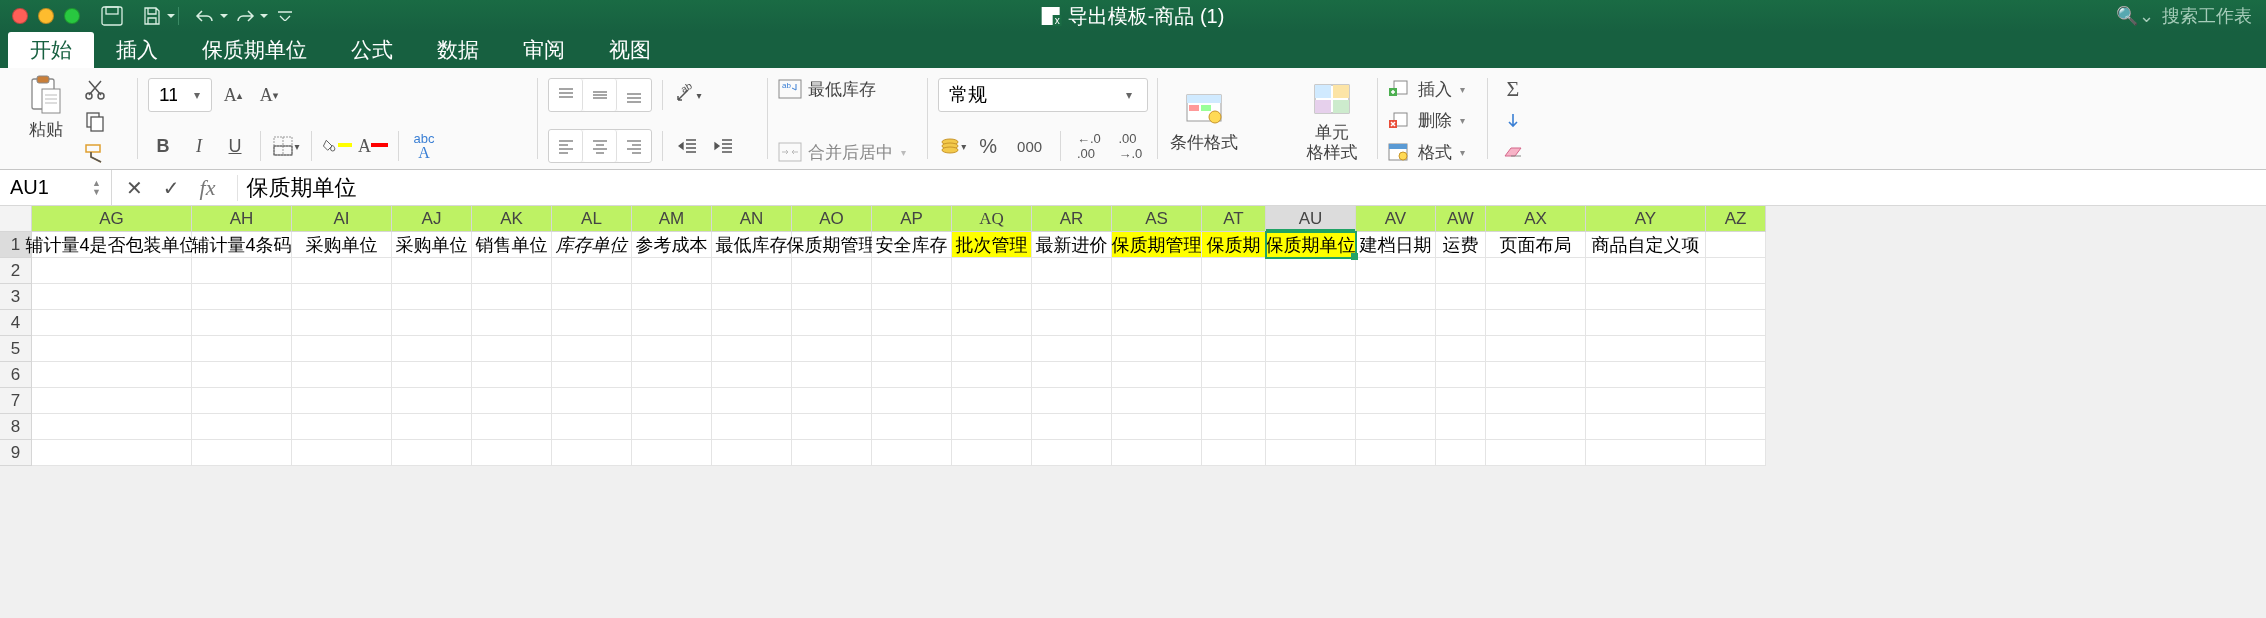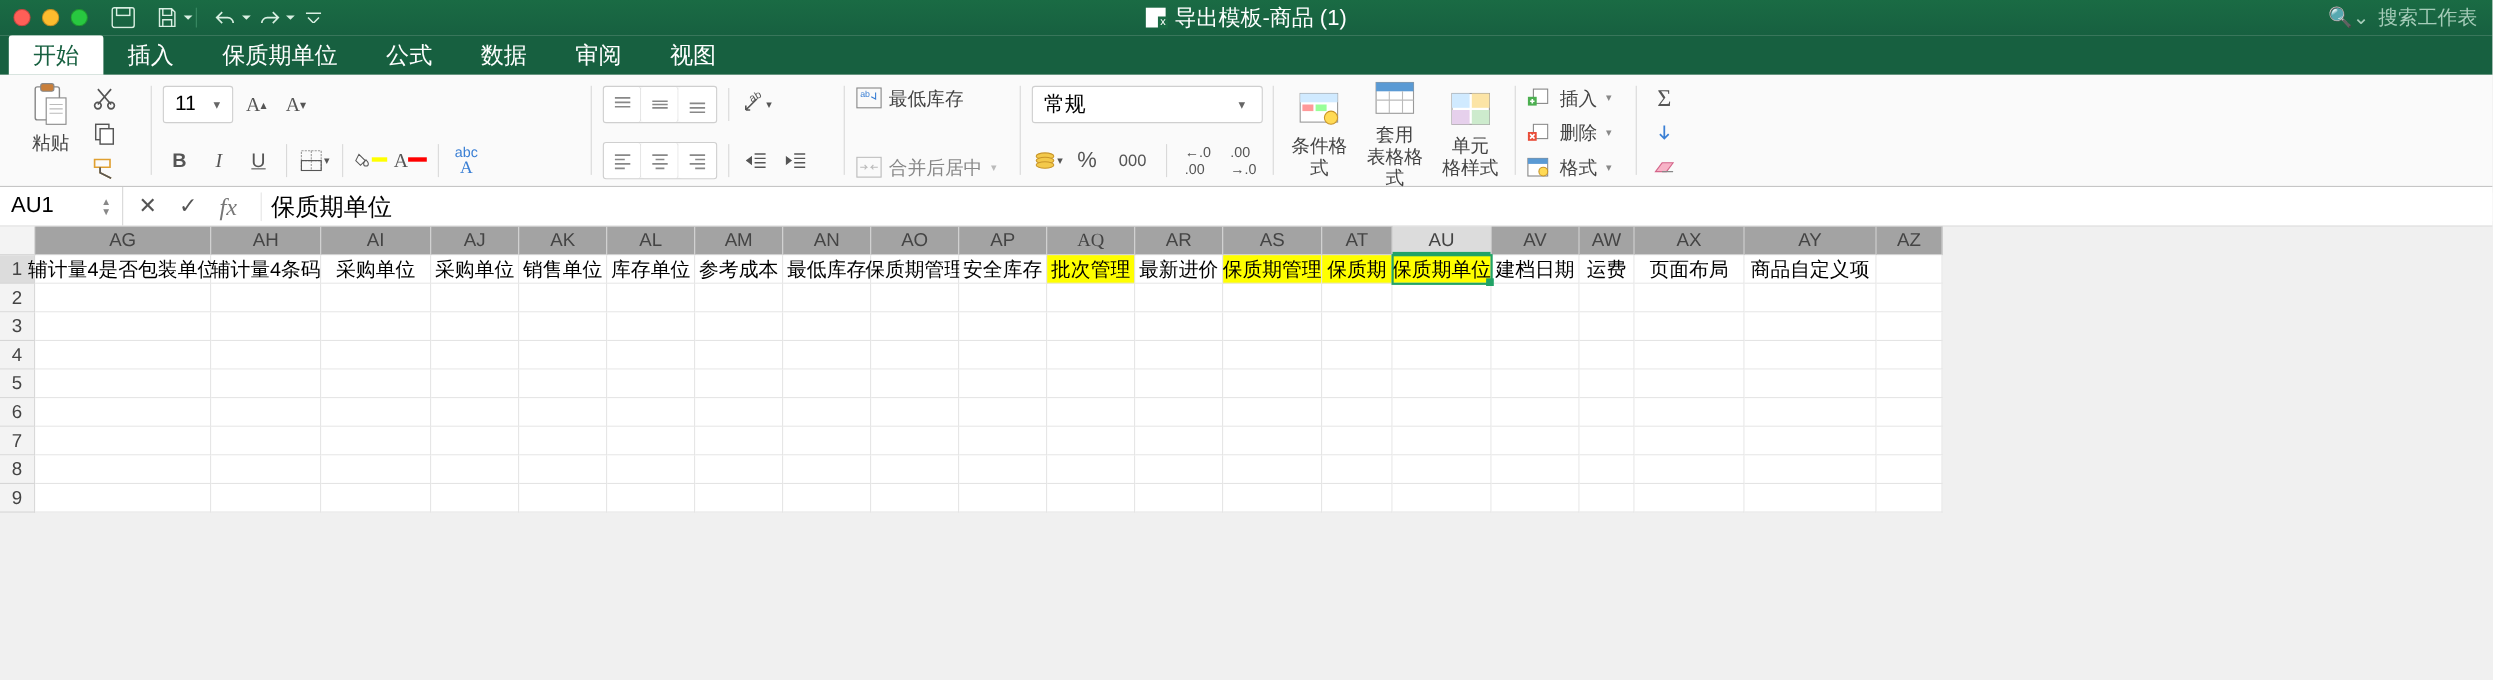--- a/index.html
+++ b/index.html
@@ -55,21 +55,21 @@
 .spin { display: flex; flex-direction: column; font-size: 9px; color: #888; line-height: 9px; }
 .fx-ctrls { display: flex; align-items: center; gap: 20px; padding: 0 14px; color: #bbb; font-size: 20px; }
 .fx-lbl { font-style: italic; font-family: "Times New Roman", serif; color: #777; margin-right: 8px; font-size: 22px; }
 .fx-sep { width: 1px; height: 26px; background: #e2e2e2; }
 .fx-input { flex: 1; border: none; outline: none; font-size: 22px; padding: 0 8px; }
 
 
 .grid-wrap { position: relative; }
 .corner { position: absolute; left: 0; top: 0; width: 32px; height: 26px; background: #f3f3f3; border-right: 1px solid #d6d6d6; border-bottom: 1px solid #d6d6d6; }
 .col-headers { display: flex; margin-left: 32px; height: 26px; }
-.ch { background: #a3a3a3; border-right: 1px solid #d6d6d6; border-bottom: 1px solid #d6d6d6; font-size: 17px; color: #444; display: flex; align-items: center; justify-content: center; position: relative; }
+.ch { background: #bef264; border-right: 1px solid #d6d6d6; border-bottom: 1px solid #d6d6d6; font-size: 17px; color: #444; display: flex; align-items: center; justify-content: center; position: relative; }
 .ch.sel { background: #dcdcdc; }
 .ch.sel::after { content: ""; position: absolute; left: 0; right: 0; bottom: -1px; height: 3px; background: #21a366; }
 .rows { display: flex; flex-direction: column; }
 .row { display: flex; height: 26px; }
 .row .rh { width: 32px; background: #f3f3f3; border-right: 1px solid #d6d6d6; border-bottom: 1px solid #d6d6d6; display: flex; align-items: center; justify-content: center; font-size: 17px; color: #444; }
 .row .rh.sel { background: #dcdcdc; }
 .row .rh.sel::after { content: ""; position: absolute; }
 .cell { border-right: 1px solid #e4e4e4; border-bottom: 1px solid #e4e4e4; background: #fff; font-size: 18px; display: flex; align-items: center; justify-content: flex-start; padding: 0 4px; white-space: nowrap; overflow: visible; position: relative; }
 .cell.head { justify-content: center; }
 .cell.hl { background: #ffff00; }
@@ -328,29 +328,20 @@
   <div class="group" style="width:220px;flex-direction:row;align-items:center;gap:6px;padding-top:6px">
     <div class="stack-btn">
       <svg width="38" height="36" viewBox="0 0 38 36">
           <rect x="2" y="2" width="34" height="26" fill="#fff" stroke="#999"></rect>
           <rect x="2" y="2" width="34" height="8" fill="#d0eaff"></rect>
           <rect x="4" y="12" width="10" height="6" fill="#f99"></rect>
           <rect x="16" y="12" width="10" height="6" fill="#9f9"></rect>
           <circle cx="30" cy="24" r="6" fill="#ffda55" stroke="#c9962a"></circle>
         </svg>
       <div class="lbl">条件格式</div>
-    </div>
-    <div class="stack-btn">
-      <svg width="38" height="36" viewBox="0 0 38 36">
-          <rect x="2" y="2" width="34" height="28" fill="#fff" stroke="#999"></rect>
-          <rect x="2" y="2" width="34" height="8" fill="#5a9ad4"></rect>
-          <path d="M2 18h34M14 10v20M26 10v20" stroke="#bbb"></path>
-        </svg>
-      <div class="lbl" style="white-space:pre-line">套用
-表格格式</div>
     </div>
     <div class="stack-btn">
       <svg width="38" height="36" viewBox="0 0 38 36">
           <rect x="2" y="2" width="34" height="28" fill="#fff" stroke="#999"></rect>
           <rect x="2" y="2" width="16" height="13" fill="#d0eaff"></rect>
           <rect x="20" y="2" width="16" height="13" fill="#fce4a6"></rect>
           <rect x="2" y="17" width="16" height="13" fill="#e6d0ec"></rect>
           <rect x="20" y="17" width="16" height="13" fill="#cdebcd"></rect>
         </svg>
       <div class="lbl" style="white-space:pre-line">单元
@@ -459,21 +450,21 @@
       <div class="ch" style="width: 60px;">AZ</div>
     </div>
   <div class="rows" id="rows">
       <div class="row">
         <div class="rh sel">1</div>
         <div class="cell head" style="width: 160px;">辅计量4是否包装单位</div>
         <div class="cell head" style="width: 100px;">辅计量4条码</div>
         <div class="cell head" style="width: 100px;">采购单位</div>
         <div class="cell head" style="width: 80px;">采购单位</div>
         <div class="cell head" style="width: 80px;">销售单位</div>
-        <div class="cell head" style="width: 80px;">库存单位</div>
+        <div class="cell head" style="width: 80px; font-style: italic;">库存单位</div>
         <div class="cell head" style="width: 80px;">参考成本</div>
         <div class="cell head" style="width: 80px;">最低库存</div>
         <div class="cell head" style="width: 80px;">保质期管理</div>
         <div class="cell head" style="width: 80px;">安全库存</div>
         <div class="cell head hl" style="width: 80px;">批次管理</div>
         <div class="cell head" style="width: 80px;">最新进价</div>
         <div class="cell head hl" style="width: 90px;">保质期管理</div>
         <div class="cell head hl" style="width: 64px;">保质期</div>
         <div class="cell head hl active" style="width: 90px;">保质期单位</div>
         <div class="cell head" style="width: 80px;">建档日期</div>

